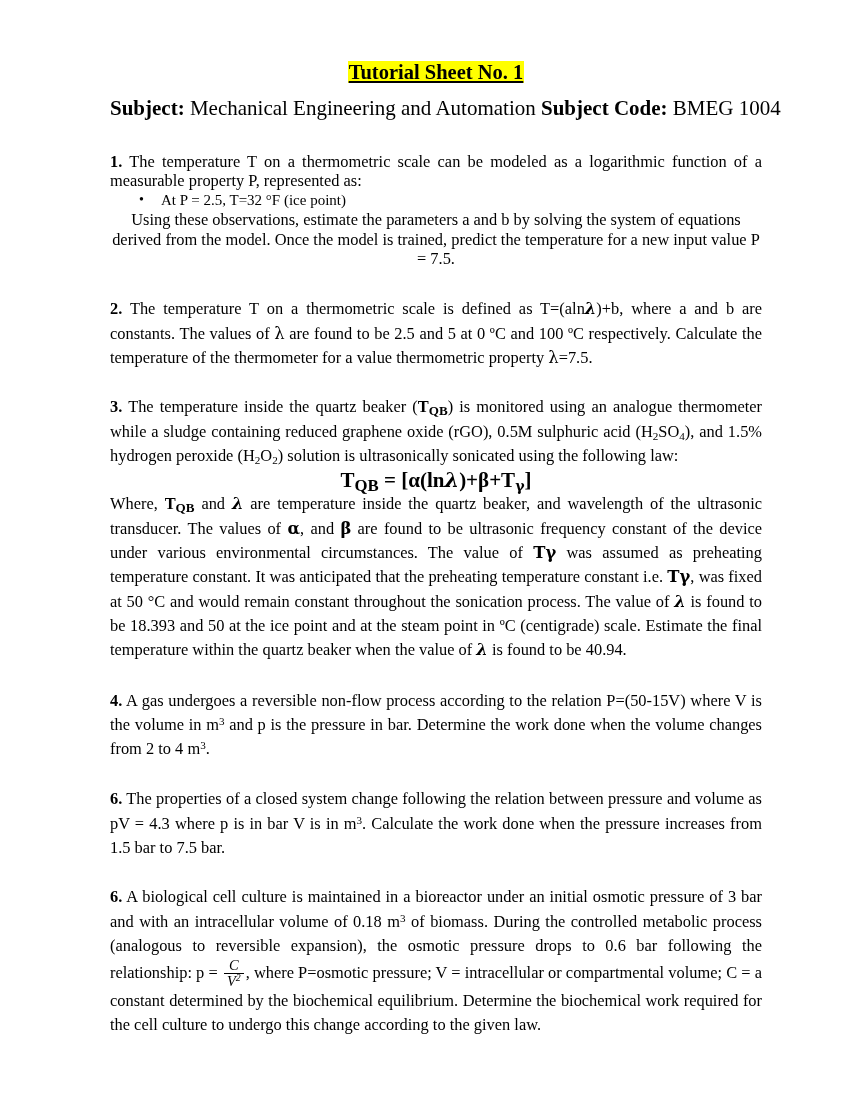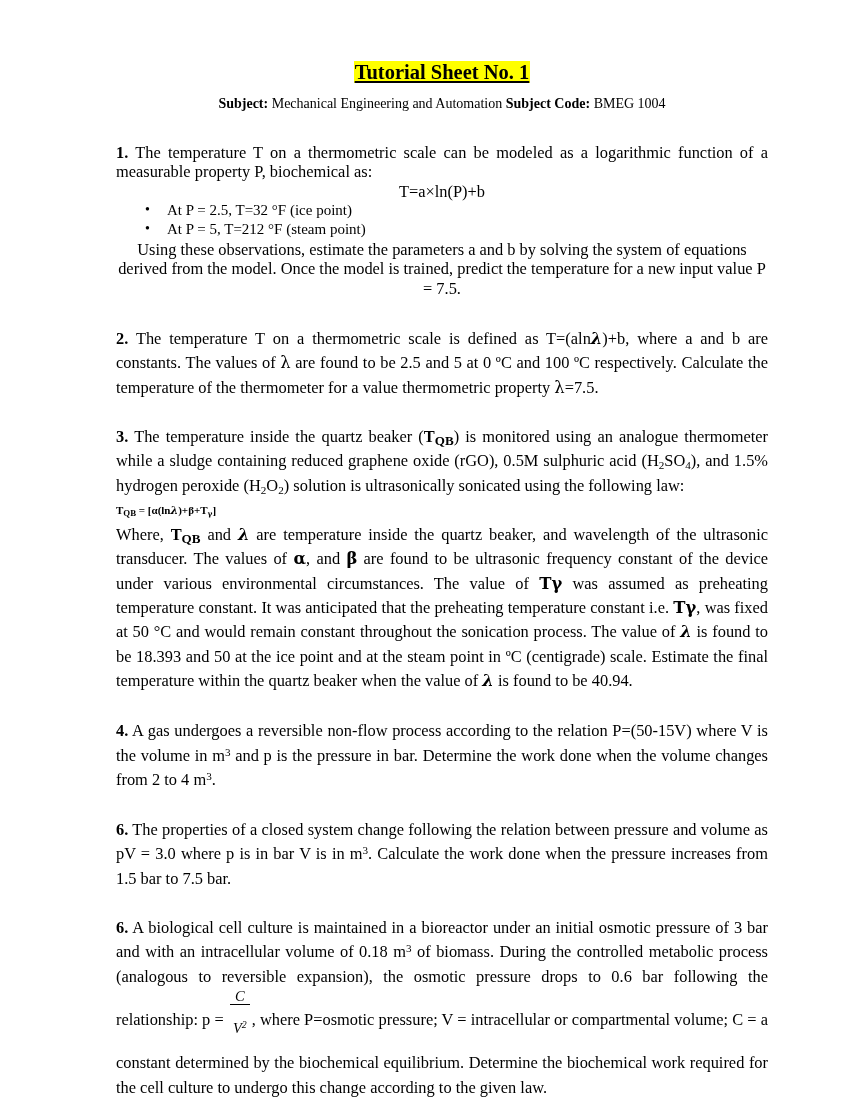--- a/index.html
+++ b/index.html
@@ -18,21 +18,21 @@
   .page {
     position: relative;
     width: 850px;
     height: 1100px;
     background: #ffffff;
     box-sizing: border-box;
     padding: 0;
   }
   .content {
     position: absolute;
-    left: 116px;
+    left: 110px;
     top: 60px;
     width: 652px;
   }
 
   
   .doc-title {
     text-align: center;
     font-size: 20.5px;
     font-weight: bold;
     line-height: 1.25;
@@ -40,21 +40,21 @@
   }
   .doc-title .hl {
     background: #ffff00;
     text-decoration: underline;
     text-decoration-thickness: 2px;
     text-underline-offset: 2px;
     padding: 0 1px;
   }
   .subject-line {
     text-align: center;
-    font-size: 14px;
+    font-size: 21px;
     line-height: 1.3;
     margin: 9px 0 0 0;
     white-space: nowrap;
   }
   .subject-line b { font-weight: bold; }
 
   
   .q {
     font-size: 16.4px;
     text-align: justify;
@@ -75,22 +75,22 @@
   .gap-4 { height: 26px; }
   .gap-5 { height: 26px; }
   .gap-6 { height: 25px; }
 
   .centered-eq {
     text-align: center;
     font-size: 16.4px;
     line-height: 19.4px;
   }
   .centered-eq-bold {
-    text-align: left;
-    font-size: 11px;
+    text-align: center;
+    font-size: 21px;
     font-weight: bold;
     line-height: 24.3px;
   }
 
   ul.bullets {
     list-style: none;
     margin: 0;
     padding: 0;
   }
   ul.bullets li {
@@ -125,41 +125,39 @@
     text-align: center;
     font-style: italic;
     font-size: 14.5px;
     line-height: 1.02;
     margin: 0 2px;
   }
   .frac .num { display: block; padding: 0 3px; }
   .frac .den {
     display: block;
     border-top: 1.3px solid #000;
-    padding: 16px 3px;
+    padding: 0 3px;
   }
 </style>
 </head>
 <body>
 
 <div class="page">
   <div class="content">
 
     <div class="doc-title"><span class="hl">Tutorial Sheet No. 1</span></div>
 
     <div class="subject-line"><b>Subject:</b> <span>Mechanical Engineering and Automation</span> <b>Subject Code:</b> <span>BMEG 1004</span></div>
 
     <div class="gap-1"></div>
 
     <div>
-      <p class="q q-tight"><span class="qnum">1.</span> <span>The temperature T on a thermometric scale can be modeled as a logarithmic function of a measurable property P, biochemical as:</span></p>
-      <div class="centered-eq">T=a×ln(P)+b</div>
+      <p class="q q-tight"><span class="qnum">1.</span> <span>The temperature T on a thermometric scale can be modeled as a logarithmic function of a measurable property P, represented as:</span></p>
       <ul class="bullets">
         <li>At P = 2.5, T=32 °F (ice point)</li>
-        <li>At P = 5, T=212 °F (steam point)</li>
       </ul>
       <p class="q q-tight" style="text-align:center">Using these observations, estimate the parameters a and b by solving the system of equations derived from the model. Once the model is trained, predict the temperature for a new input value P = 7.5.</p>
     </div>
 
     <div class="gap-2"></div>
 
     <div>
       <p class="q q-loose"><span class="qnum">2.</span> <span>The temperature T on a thermometric scale is defined as T=(aln</span><span class="lam">λ</span><span>)+b, where a and b are constants. The values of </span><span class="greek">λ</span><span> are found to be 2.5 and 5 at 0 ºC and 100 ºC respectively. Calculate the temperature of the thermometer for a value thermometric property </span><span class="greek">λ</span><span>=7.5.</span></p>
     </div>
 
@@ -175,21 +173,21 @@
 
     <div class="gap-4"></div>
 
     <div>
       <p class="q q-loose"><span class="qnum">4.</span> <span>A gas undergoes a reversible non-flow process according to the relation P=(50-15V) where V is the volume in m</span><sup>3</sup><span> and p is the pressure in bar. Determine the work done when the volume changes from 2 to 4 m</span><sup>3</sup><span>.</span></p>
     </div>
 
     <div class="gap-5"></div>
 
     <div>
-      <p class="q q-loose"><span class="qnum">6.</span> <span>The properties of a closed system change following the relation between pressure and volume as pV = 3.0 where p is in bar V is in m</span><sup>3</sup><span>. Calculate the work done when the pressure increases from 1.5 bar to 7.5 bar.</span></p>
+      <p class="q q-loose"><span class="qnum">6.</span> <span>The properties of a closed system change following the relation between pressure and volume as pV = 4.3 where p is in bar V is in m</span><sup>3</sup><span>. Calculate the work done when the pressure increases from 1.5 bar to 7.5 bar.</span></p>
     </div>
 
     <div class="gap-6"></div>
 
     <div>
       <p class="q q-loose"><span class="qnum">6.</span> <span>A biological cell culture is maintained in a bioreactor under an initial osmotic pressure of 3 bar and with an intracellular volume of 0.18 m</span><sup>3</sup><span> of biomass. During the controlled metabolic process (analogous to reversible expansion), the osmotic pressure drops to 0.6 bar following the relationship: p = </span><span class="frac"><span class="num">C</span><span class="den"><span>V</span><sup>2</sup></span></span><span>, where P=osmotic pressure; V = intracellular or compartmental volume; C = a constant determined by the biochemical equilibrium. Determine the biochemical work required for the cell culture to undergo this change according to the given law.</span></p>
     </div>
 
   </div>
 </div>

